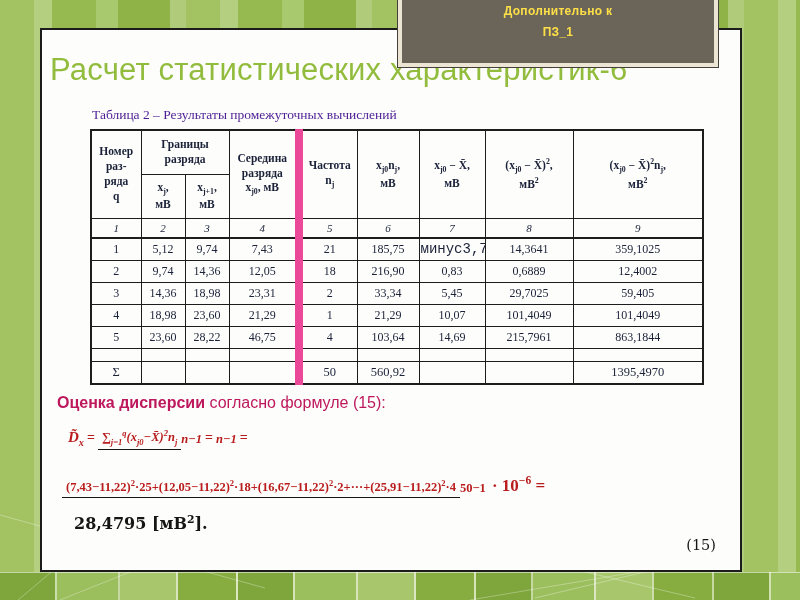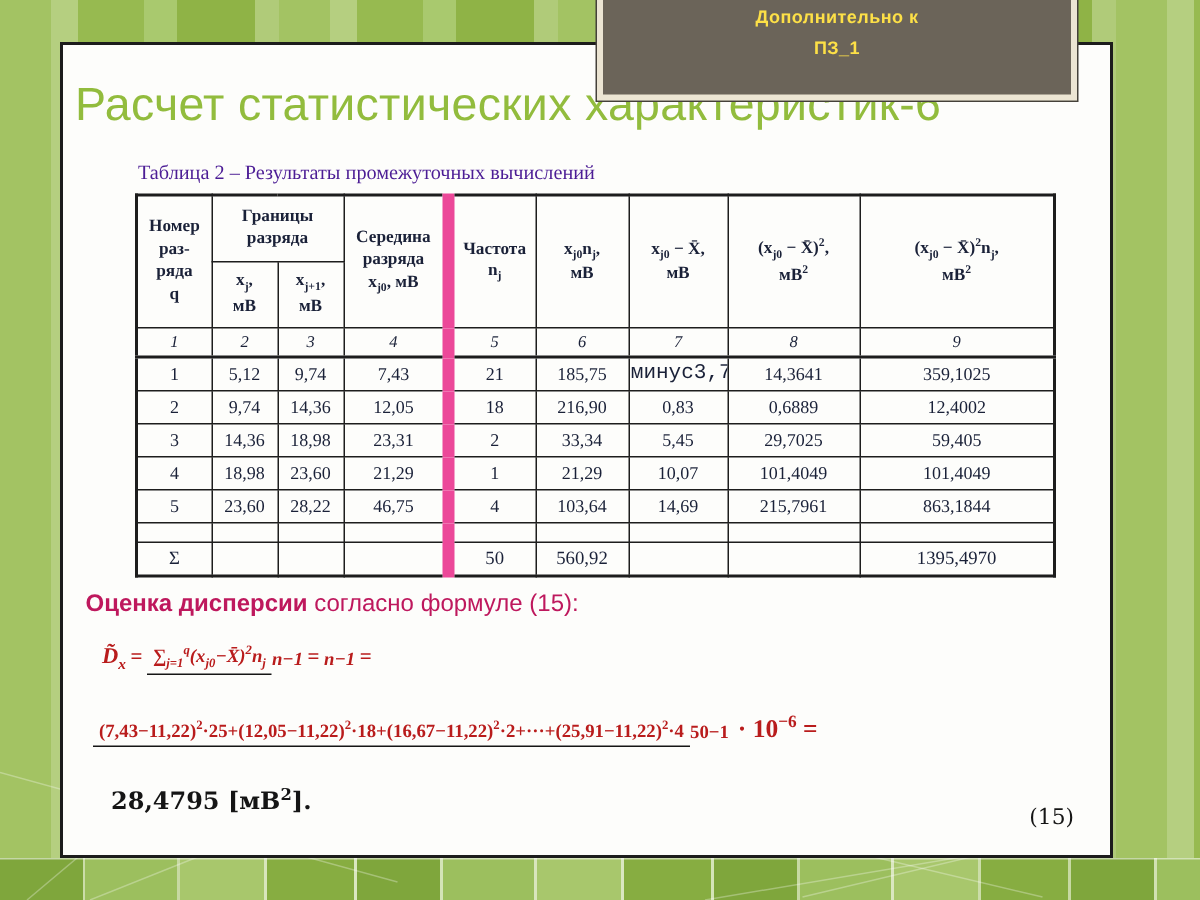--- a/index.html
+++ b/index.html
@@ -63,21 +63,21 @@
   .line1{left:26px;top:398px;}
   .line2{left:20px;top:444px;}
   .line1 .num,.line1 .den,.lhs{font-style:italic;}
   .lhs{font-size:15px;}
   .eq{font-size:14px;padding:0 3px;font-style:normal;}
   .frac{display:inline-flex;flex-direction:row;vertical-align:middle;text-align:center;align-items:center;}
   .frac .num{border-bottom:1.5px solid #151515;padding:0 4px 2px;}
   .frac .den{padding-top:2px;}
   .mult{font-size:17px;padding-left:6px;}
   .resultline{position:absolute;left:32px;top:483px;width:642px;
-      display:flex;justify-content:space-between;align-items:center;
+      display:flex;justify-content:space-between;align-items:flex-start;
       font-family:"DejaVu Serif",serif;color:#151515;}
   .result{font-weight:bold;font-size:16px;}
   .eqnum{font-size:14.5px;margin-top:24px;}
 </style>
 </head>
 <body>
 
 <div class="bg"></div>
 <div class="bottom-band"></div>
 <svg class="decor" width="800" height="600">

